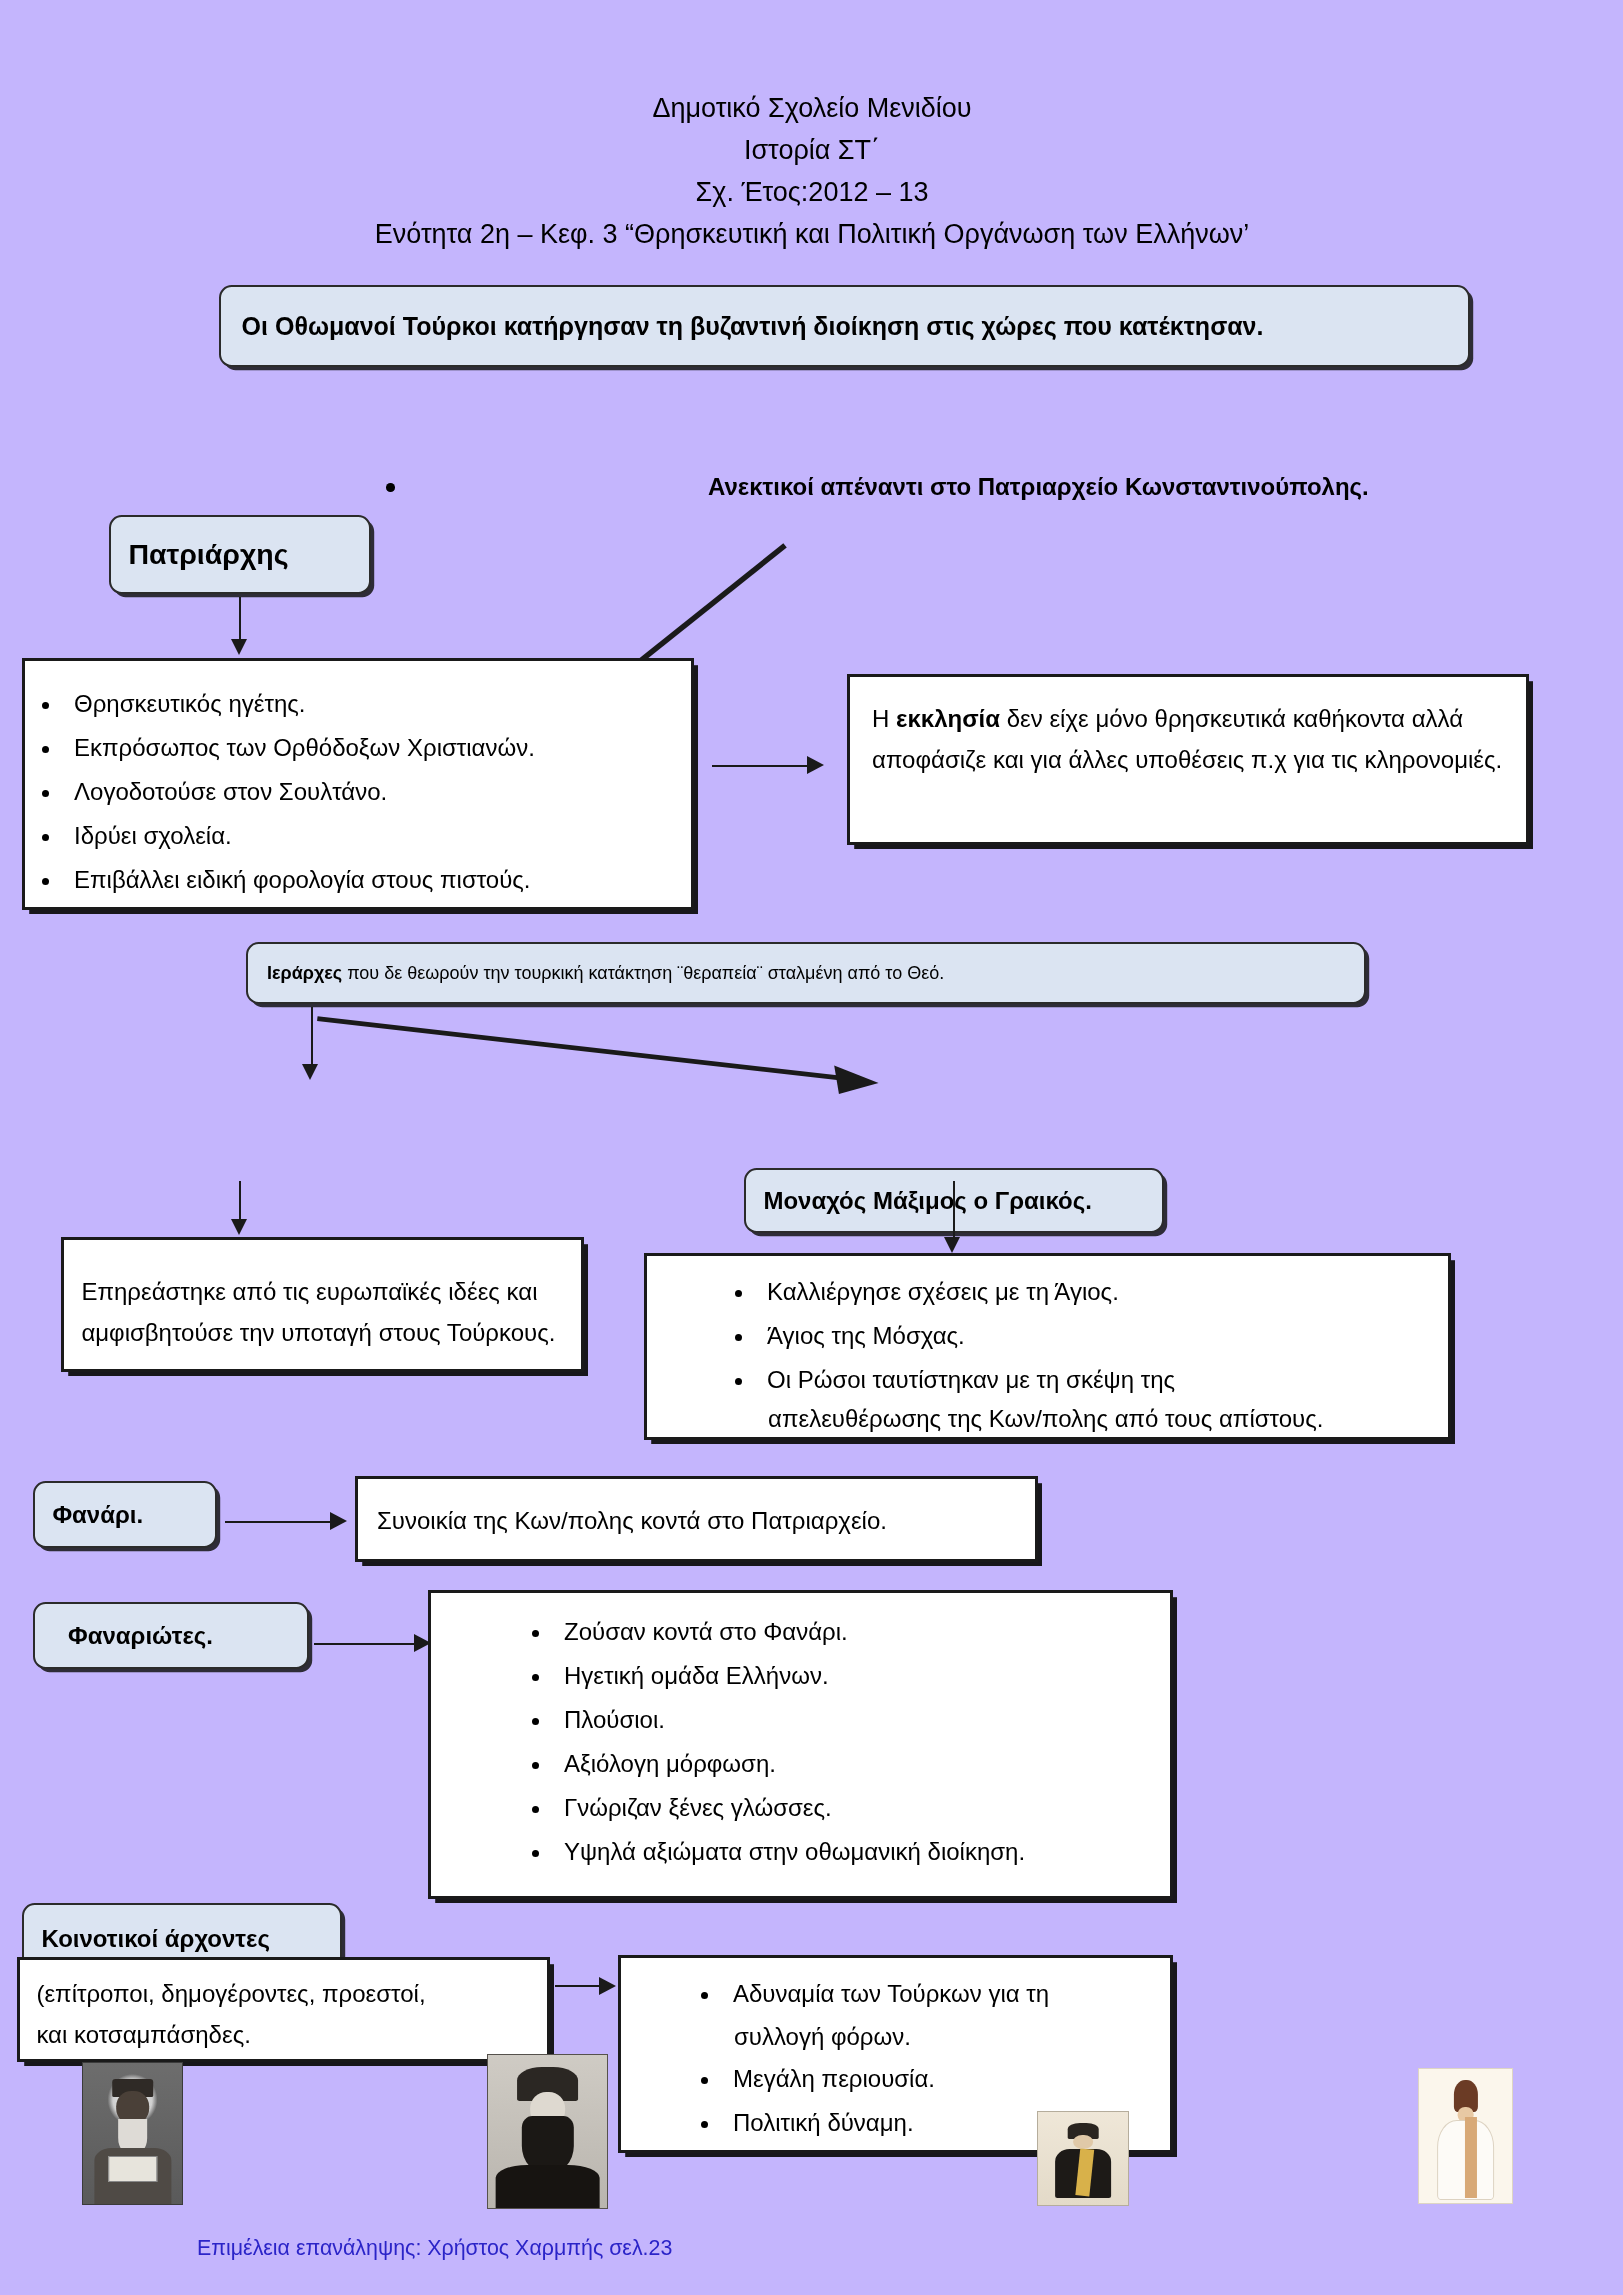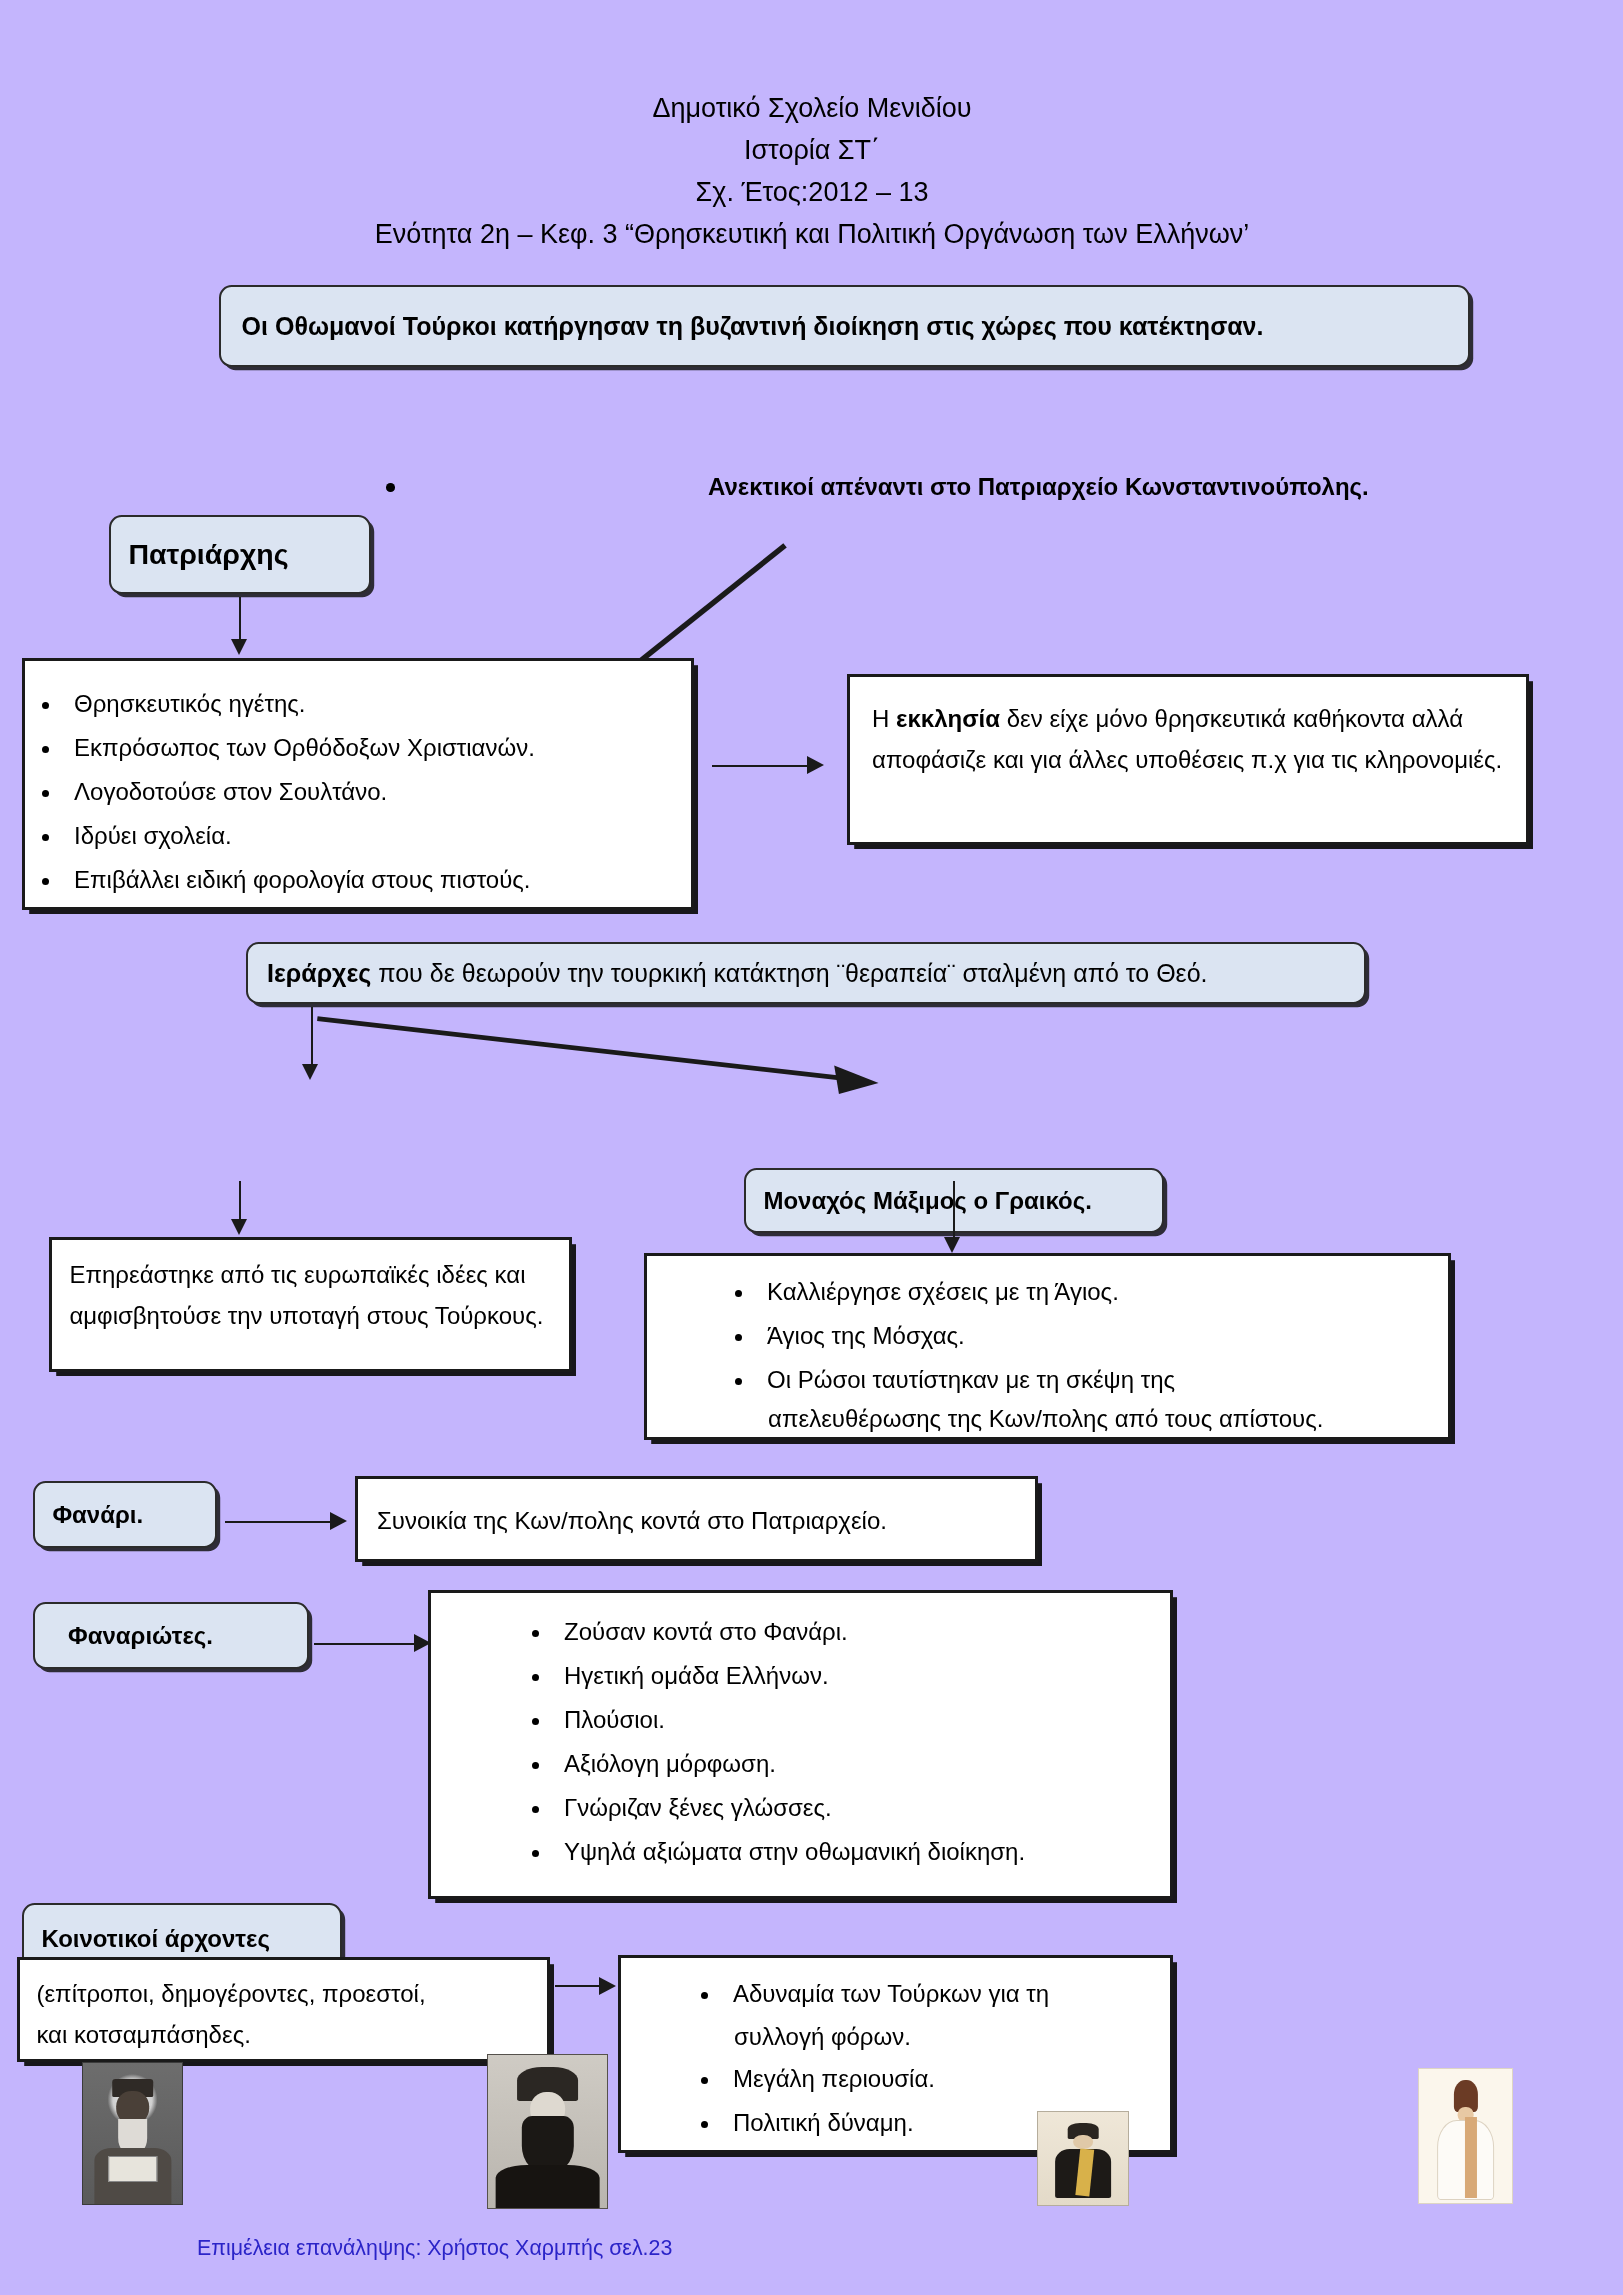--- a/index.html
+++ b/index.html
@@ -286,41 +286,41 @@
 
   <div class="hline" style="left:712px; top:765px; width:100px;"></div>
   <div class="arrow-right" style="left:807px; top:756px;"></div>
 
   <div class="sbox plain" style="left:847px; top:674px; width:682px; height:171px;">
     <div class="para" style="padding:20.6px 22px 0 22px;">
       <span>Η </span><b>εκκλησία</b><span> δεν είχε μόνο θρησκευτικά καθήκοντα αλλά αποφάσιζε και για άλλες υποθέσεις π.χ για τις κληρονομιές.</span>
     </div>
   </div>
 
-  <div class="rbox" style="left:246px; top:942px; width:1120px; height:62px; padding:0 19px; font-weight:normal; font-size:25px;">
+  <div class="rbox" style="left:246px; top:942px; width:1120px; height:62px; padding:0 19px; font-weight:normal; font-size:18px;">
     <div style="white-space:nowrap;">
       <b>Ιεράρχες</b><span> που δε θεωρούν την τουρκική κατάκτηση ¨θεραπεία¨ σταλμένη από το Θεό.</span>
     </div>
   </div>
 
   <div class="vline" style="left:311px; top:1007px; height:62px;"></div>
   <div class="arrow-down" style="left:302px; top:1064px;"></div>
 
   <svg class="diag-svg" viewBox="0 0 2048 2895" width="1624" height="2295">
     <g>
       <line x1="400" y1="1285" x2="1078" y2="1362" stroke="#1a1a1a" stroke-width="6"></line>
       <polygon points="1108,1366 1052,1344 1058,1380" fill="#1a1a1a"></polygon>
     </g>
   </svg>
 
 
   <div class="vline" style="left:239px; top:1181px; height:43px;"></div>
   <div class="arrow-down" style="left:231px; top:1219px;"></div>
 
-  <div class="sbox plain" style="left:49px; top:1237px; width:523px; height:135px;">
+  <div class="sbox plain" style="left:61px; top:1237px; width:523px; height:135px;align-items:center;">
     <div class="para" style="padding:14.3px 17.4px 0 17.4px;">Επηρεάστηκε από τις ευρωπαϊκές ιδέες και αμφισβητούσε την υποταγή στους Τούρκους.</div>
   </div>
 
   <div class="rbox" style="left:744px; top:1168px; width:420px; height:65px; padding:0 17.4px; font-size:24px;">
     <span>Μοναχός Μάξιμος ο Γραικός.</span>
   </div>
 
   <div class="vline" style="left:953px; top:1181px; height:62px;"></div>
   <div class="arrow-down" style="left:944px; top:1237px;"></div>
 

